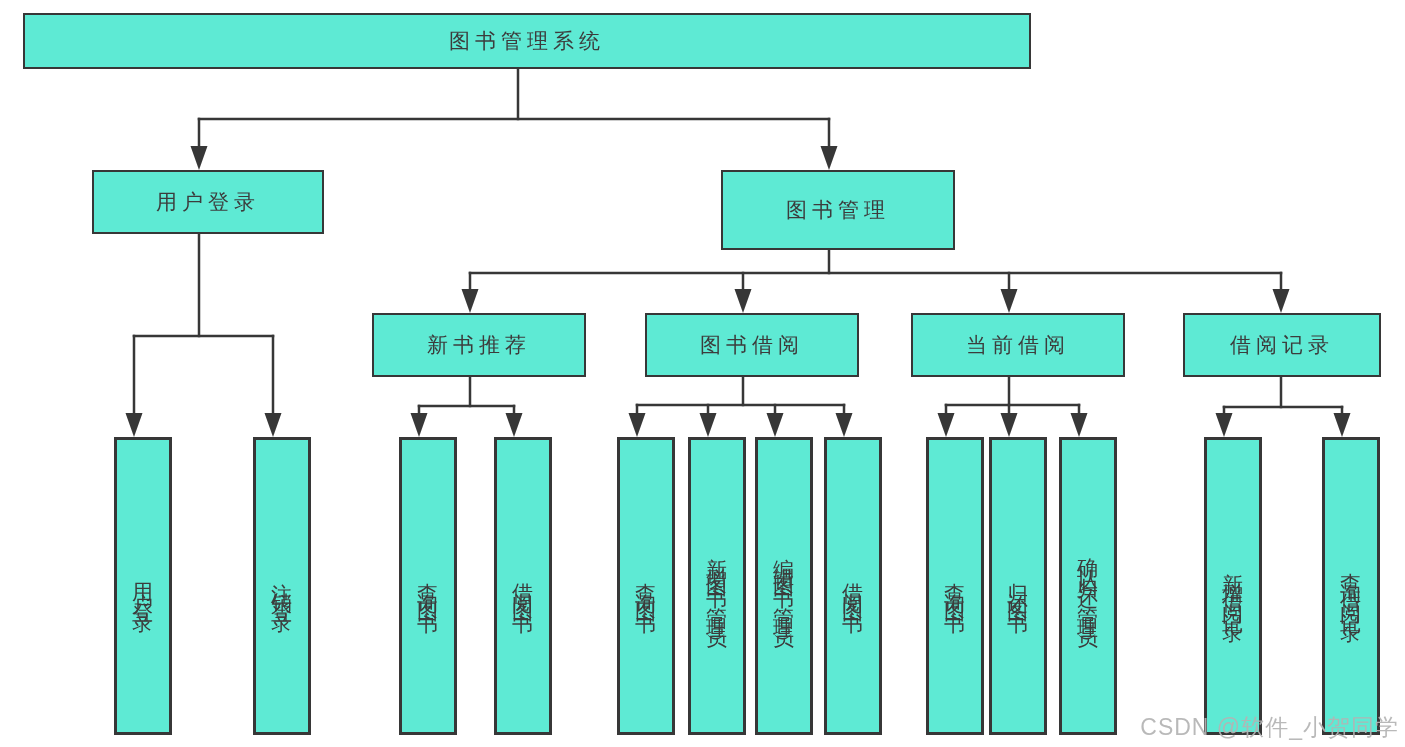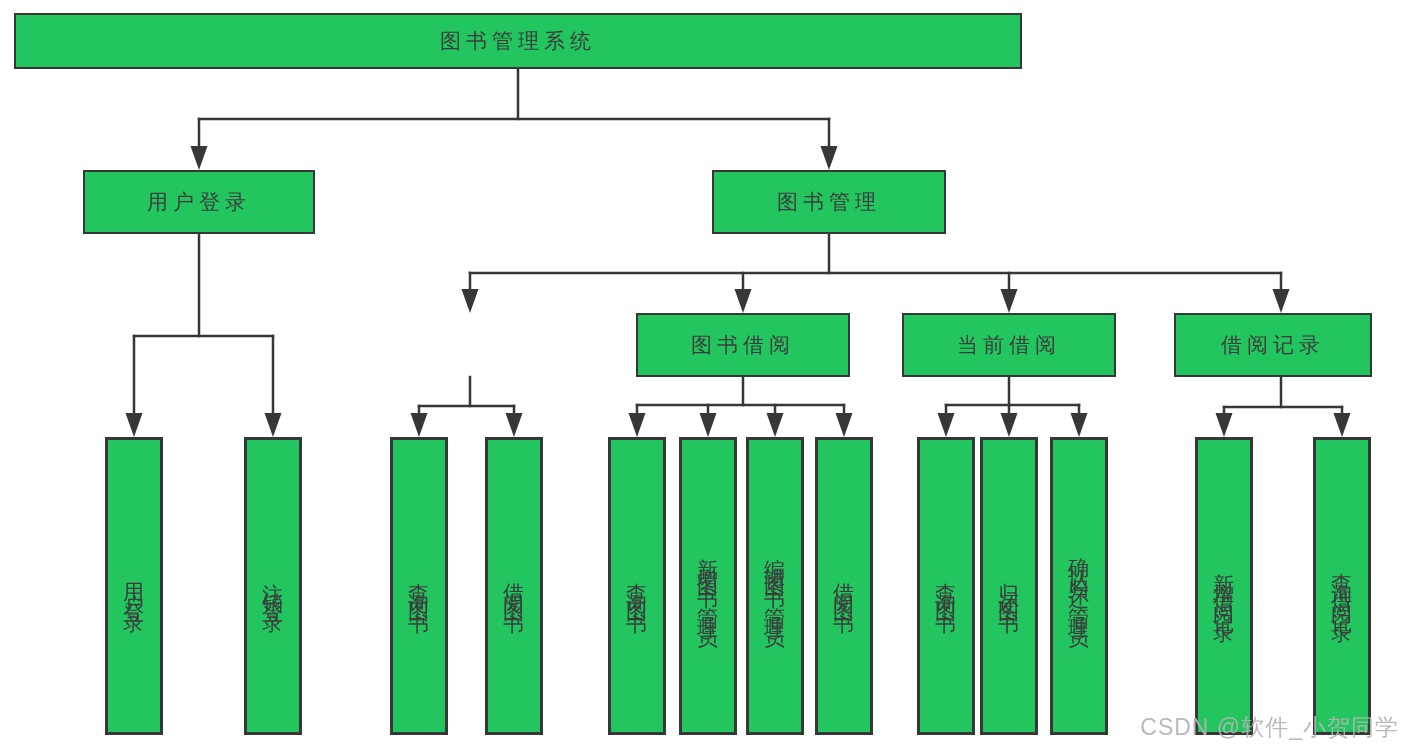--- a/index.html
+++ b/index.html
@@ -17,30 +17,31 @@
   }
   .wires {
     position: absolute;
     left: 0;
     top: 0;
     z-index: 1;
   }
   .node {
     position: absolute;
     box-sizing: border-box;
-    background: #22c55e;
+    background: #5eead4;
     border: 2.5px solid #373737;
     display: flex;
     align-items: center;
     justify-content: center;
     color: #3c3c3c;
     font-size: 21px;
     letter-spacing: 5px;
     z-index: 2;
     white-space: nowrap;
+    margin-left: 9px;
   }
   .node.leaf {
     border-width: 3px;
   }
   .vtext {
     writing-mode: vertical-rl;
     text-orientation: mixed;
     letter-spacing: 10px;
     line-height: 1;
     white-space: nowrap;
@@ -127,24 +128,27 @@
     </g>
   </svg>
 
   <div class="node" style="left:14px; top:13px; width:1008px; height:56px;">
     <span>图书管理系统</span>
   </div>
 
   <div class="node" style="left:83px; top:170px; width:232px; height:64px;">
     <span>用户登录</span>
   </div>
-  <div class="node" style="left:712px; top:170px; width:234px; height:64px;">
+  <div class="node" style="left:712px; top:170px; width:234px; height:80px;">
     <span>图书管理</span>
   </div>
 
+  <div class="node" style="left:363px; top:313px; width:214px; height:64px;">
+    <span>新书推荐</span>
+  </div>
   <div class="node" style="left:902px; top:313px; width:214px; height:64px;">
     <span>当前借阅</span>
   </div>
   <div class="node" style="left:636px; top:313px; width:214px; height:64px;">
     <span>图书借阅</span>
   </div>
   <div class="node" style="left:1174px; top:313px; width:198px; height:64px;">
     <span>借阅记录</span>
   </div>
 

